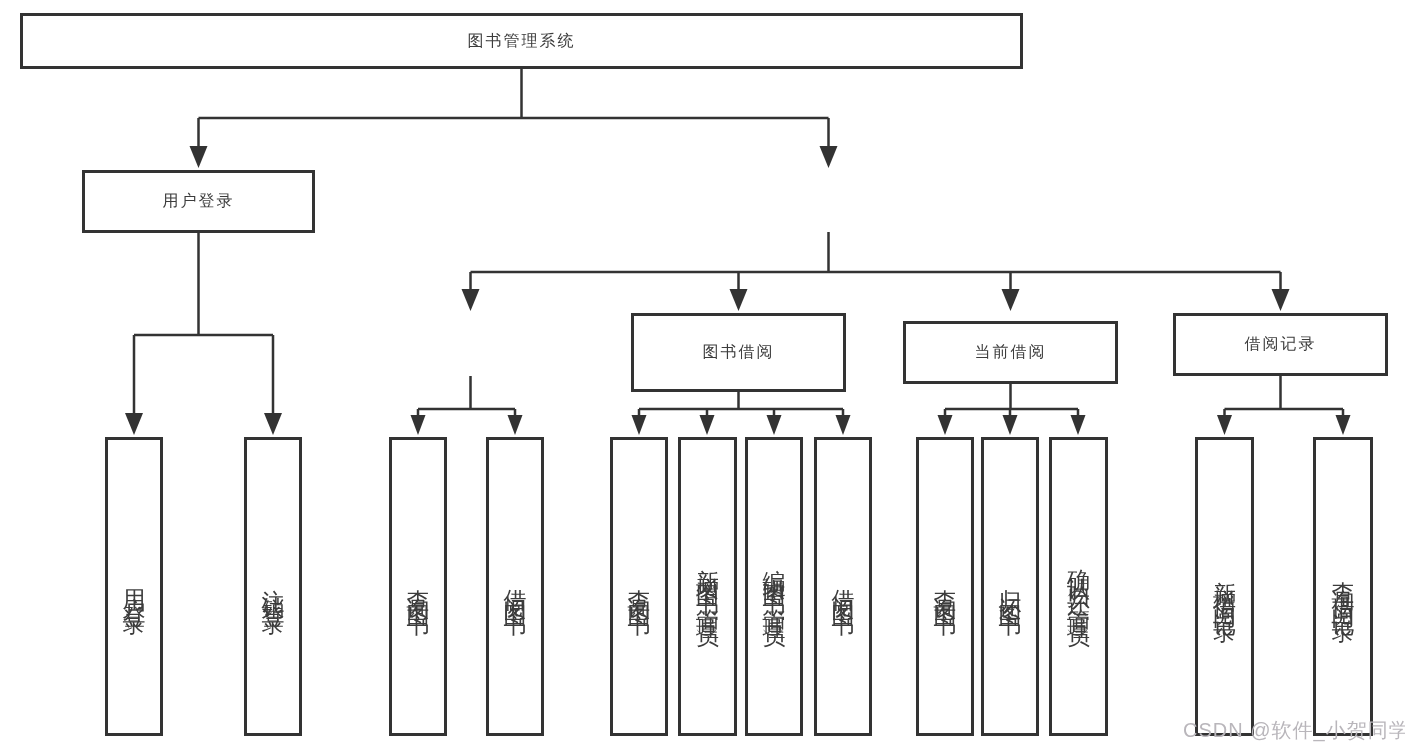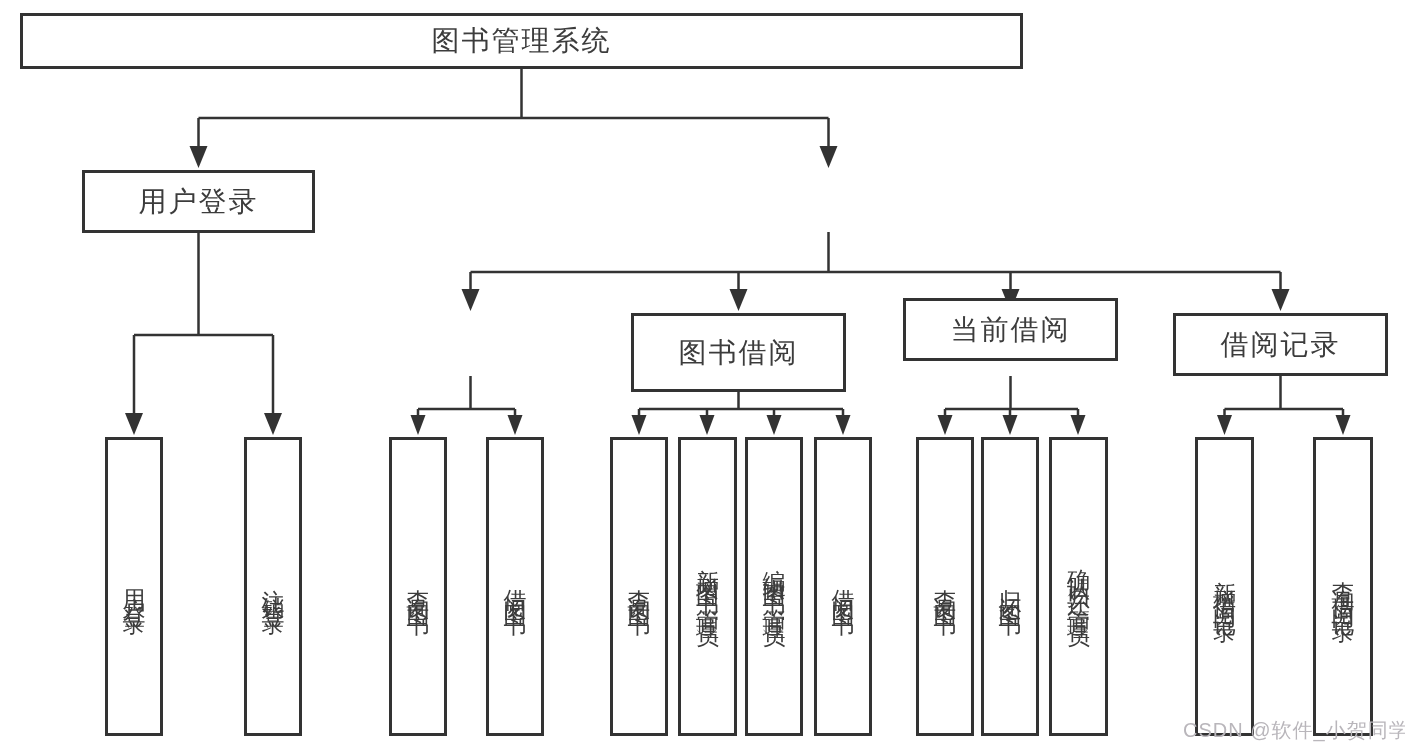--- a/index.html
+++ b/index.html
@@ -27,41 +27,41 @@
     background: #ffffff;
     border: 3px solid #333333;
     color: #3c3c3c;
     display: flex;
     align-items: center;
     justify-content: center;
     z-index: 2;
     text-align: center;
   }
   .box.h {
-    font-size: 28px;
+    font-size: 16px;
     letter-spacing: 2px;
     white-space: nowrap;
     text-align: center;
   }
   .box.v {
     writing-mode: vertical-rl;
     text-orientation: mixed;
     font-size: 23px;
     letter-spacing: 8px;
     line-height: 1;
   }
   
   .n-root   { left: 20px;   top: 13px;  width: 1003px; height: 56px; }
   
   .n-login  { left: 82px;   top: 170px; width: 233px;  height: 63px; }
   .n-mgmt   { left: 712px;  top: 170px; width: 233px;  height: 62px; }
   
   .n-rec    { left: 363px;  top: 313px; width: 215px;  height: 63px; }
   .n-bor    { left: 631px;  top: 313px; width: 215px;  height: 79px; }
-  .n-cur    { left: 903px;  top: 298px; width: 215px;  height: 63px; }
+  .n-cur    { left: 903px;  top: 321px; width: 215px;  height: 63px; }
   .n-rcd    { left: 1173px; top: 313px; width: 215px;  height: 63px; }
   
   .leaf     { top: 437px; width: 58px; height: 299px; }
   .l-1a { left: 105px;  }
   .l-1b { left: 244px;  }
   .l-2a { left: 389px;  }
   .l-2b { left: 486px;  }
   .l-3a { left: 610px;  }
   .l-3b { left: 678px;  width: 59px; }
   .l-3c { left: 745px;  }

